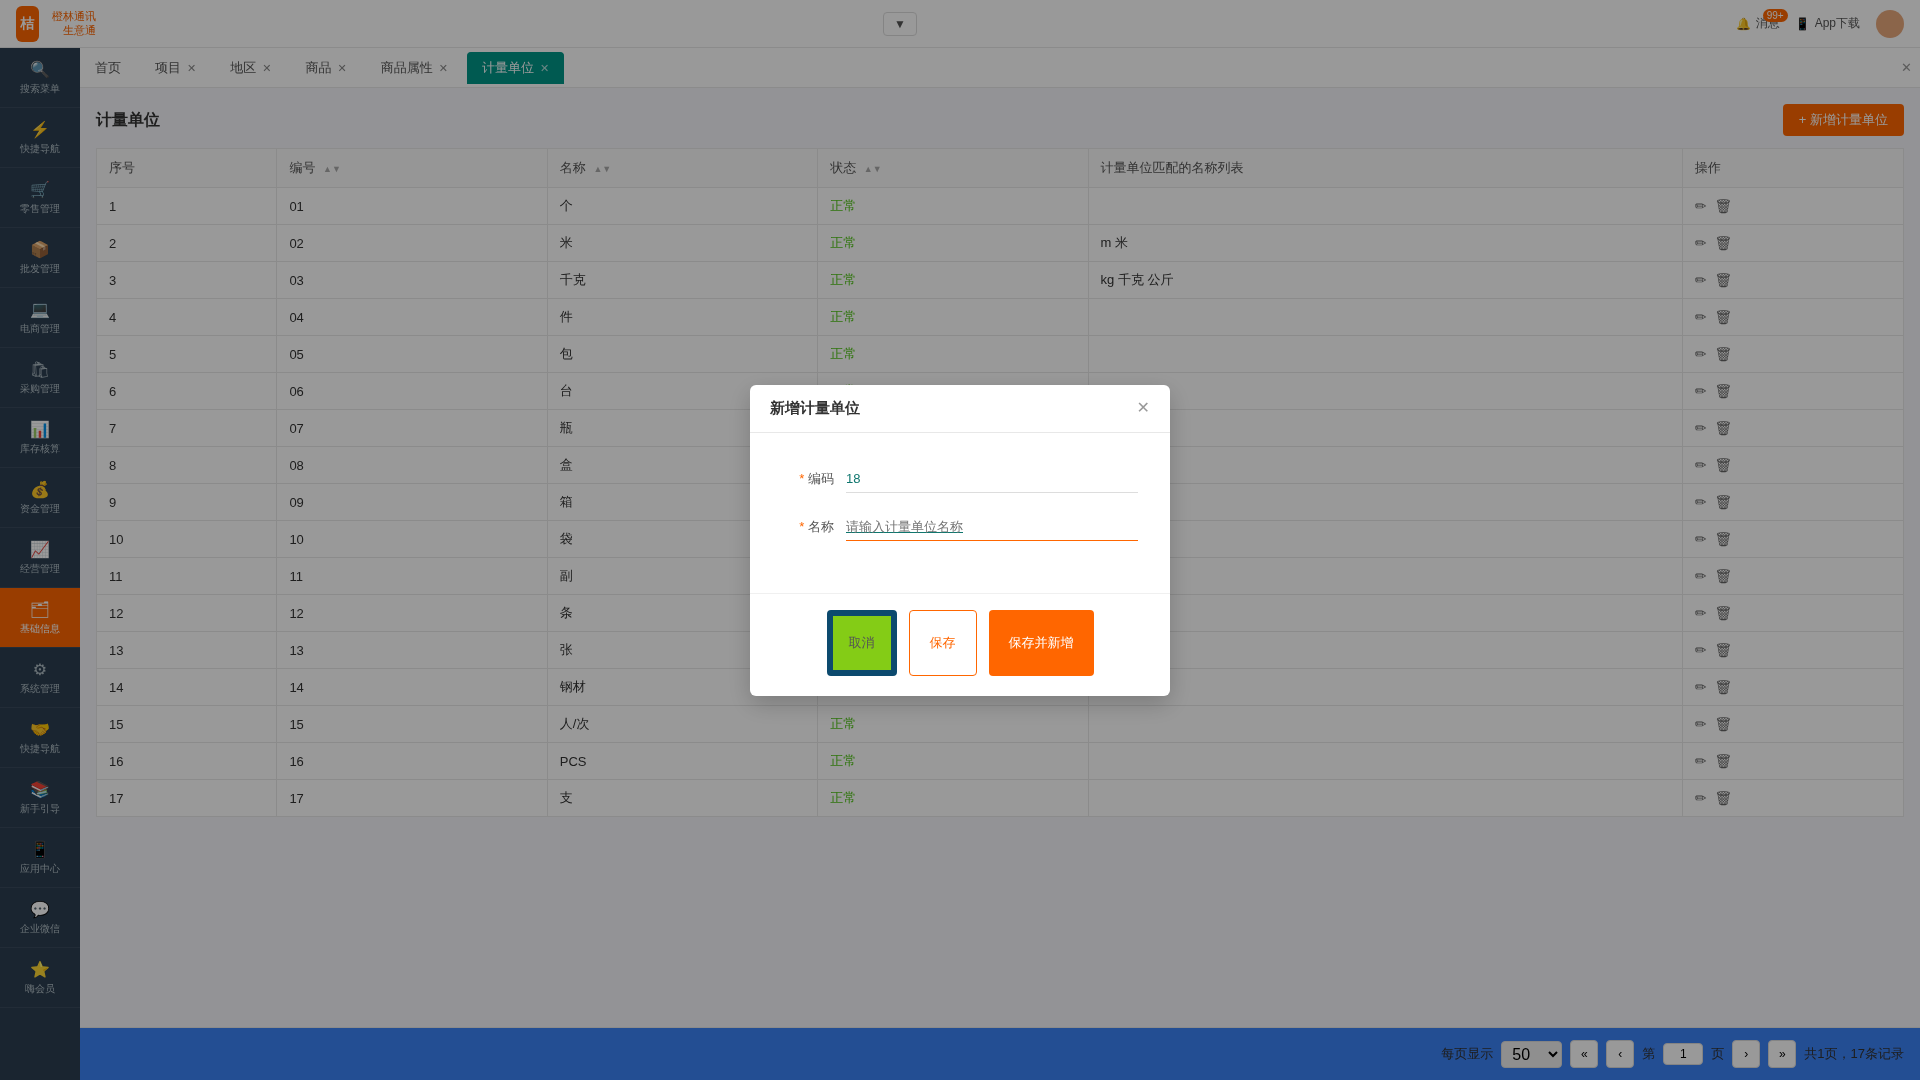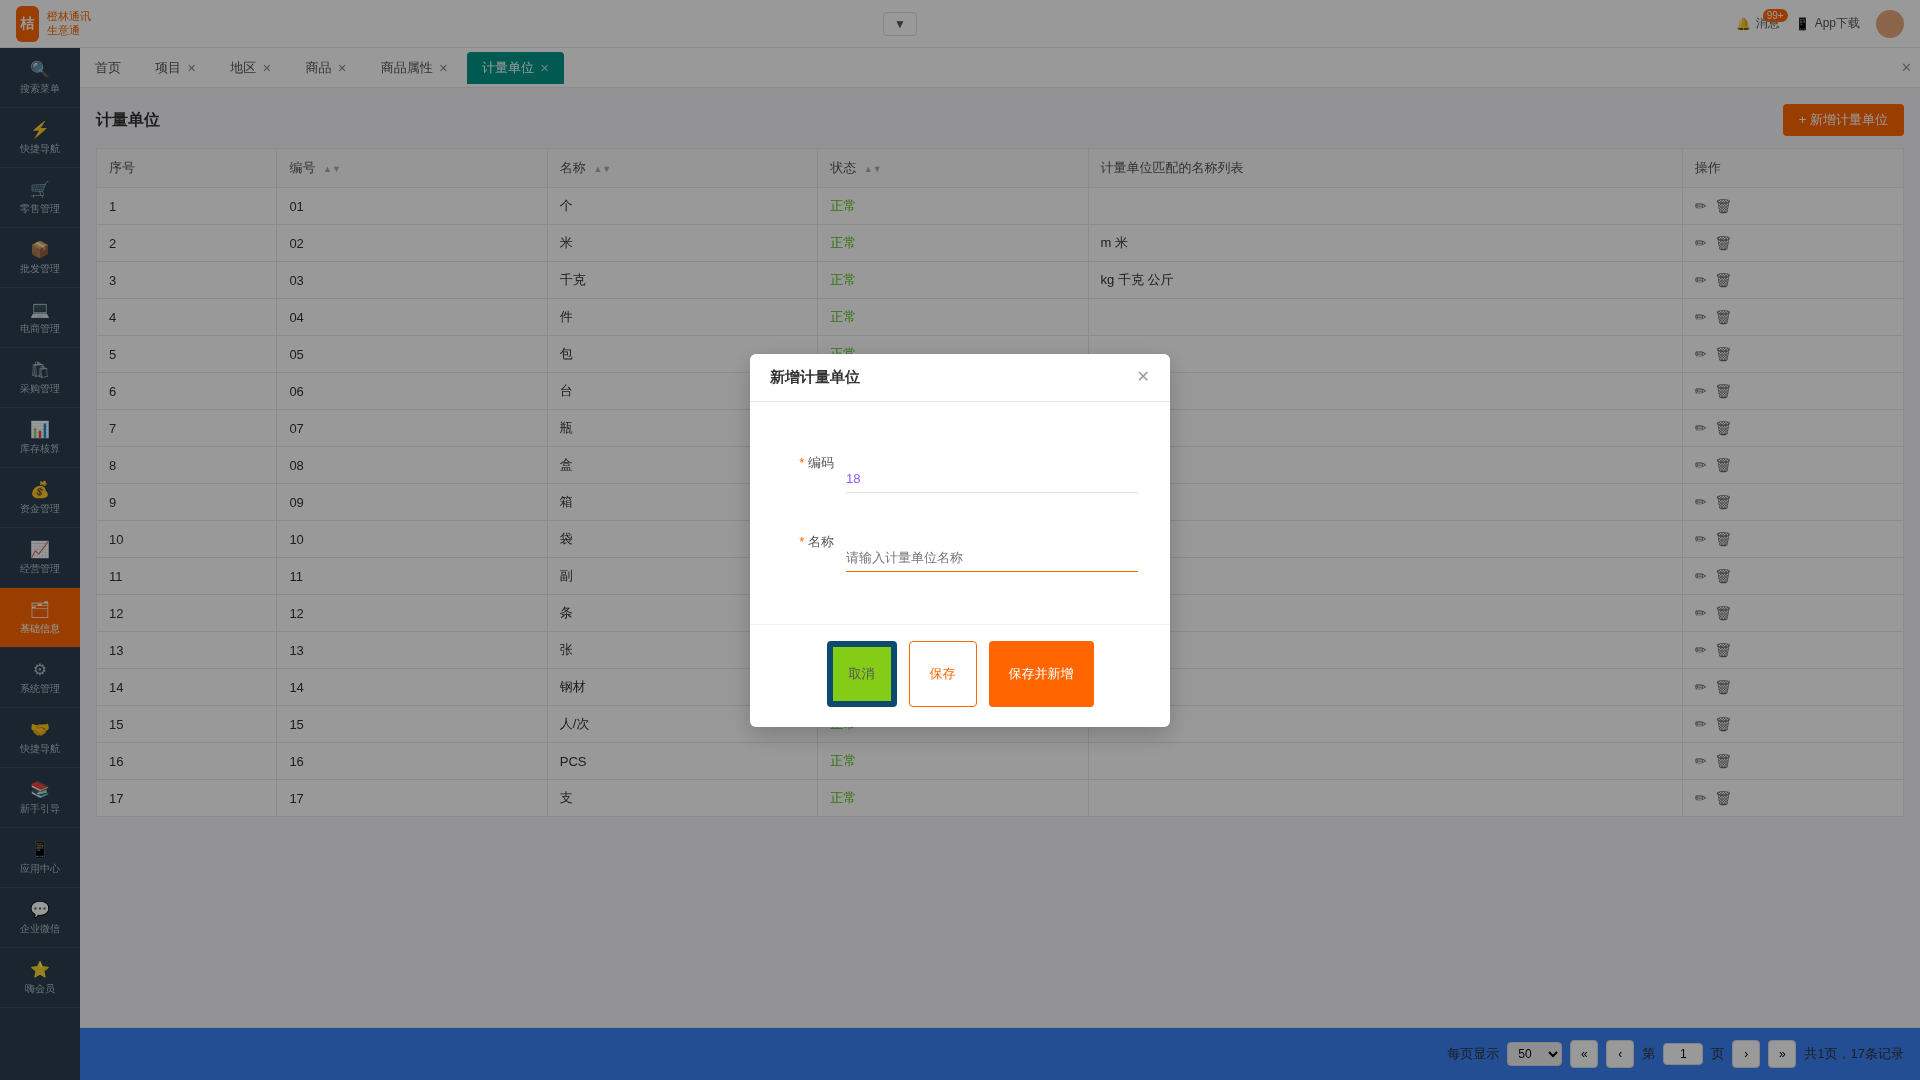--- a/index.html
+++ b/index.html
@@ -31,20 +31,21 @@
       align-items: center;
       justify-content: center;
       color: white;
       font-size: 14px;
       font-weight: bold;
     }
     .logo-text {
       font-size: 11px;
       color: #f60;
       line-height: 1.2;
+      text-align: right;
     }
     .header-center {
       flex: 1;
       display: flex;
       align-items: center;
       justify-content: center;
       gap: 4px;
     }
     .dropdown-btn {
       display: flex;
@@ -262,21 +263,21 @@
       background: #3b82f6;
       border-top: 1px solid #e8e8e8;
       gap: 8px;
       font-size: 13px;
       flex-shrink: 0;
     }
     .page-size-select {
       border: 1px solid #ddd;
       border-radius: 4px;
       padding: 3px 6px;
-      font-size: 12px;
+      font-size: 16px;
     }
     .page-btn {
       width: 28px;
       height: 28px;
       border: 1px solid #ddd;
       background: #fff;
       border-radius: 4px;
       cursor: pointer;
       display: flex;
       align-items: center;
@@ -349,25 +350,25 @@
       content: '* ';
       color: #f60;
     }
     .form-input {
       flex: 1;
       border: none;
       border-bottom: 1px solid #ddd;
       padding: 6px 0;
       font-size: 13px;
       outline: none;
-      color: #8b5cf6;
-      margin-top: 31px;
+      color: #0f766e;
     }
     .form-input.active-input {
       border-bottom-color: #f60;
+      text-decoration: underline;
     }
     .modal-footer {
       display: flex;
       justify-content: center;
       padding: 16px 20px 20px;
       gap: 12px;
       border-top: 1px solid #f0f0f0;
     }
     .btn-cancel {
       padding: 7px 16px;

